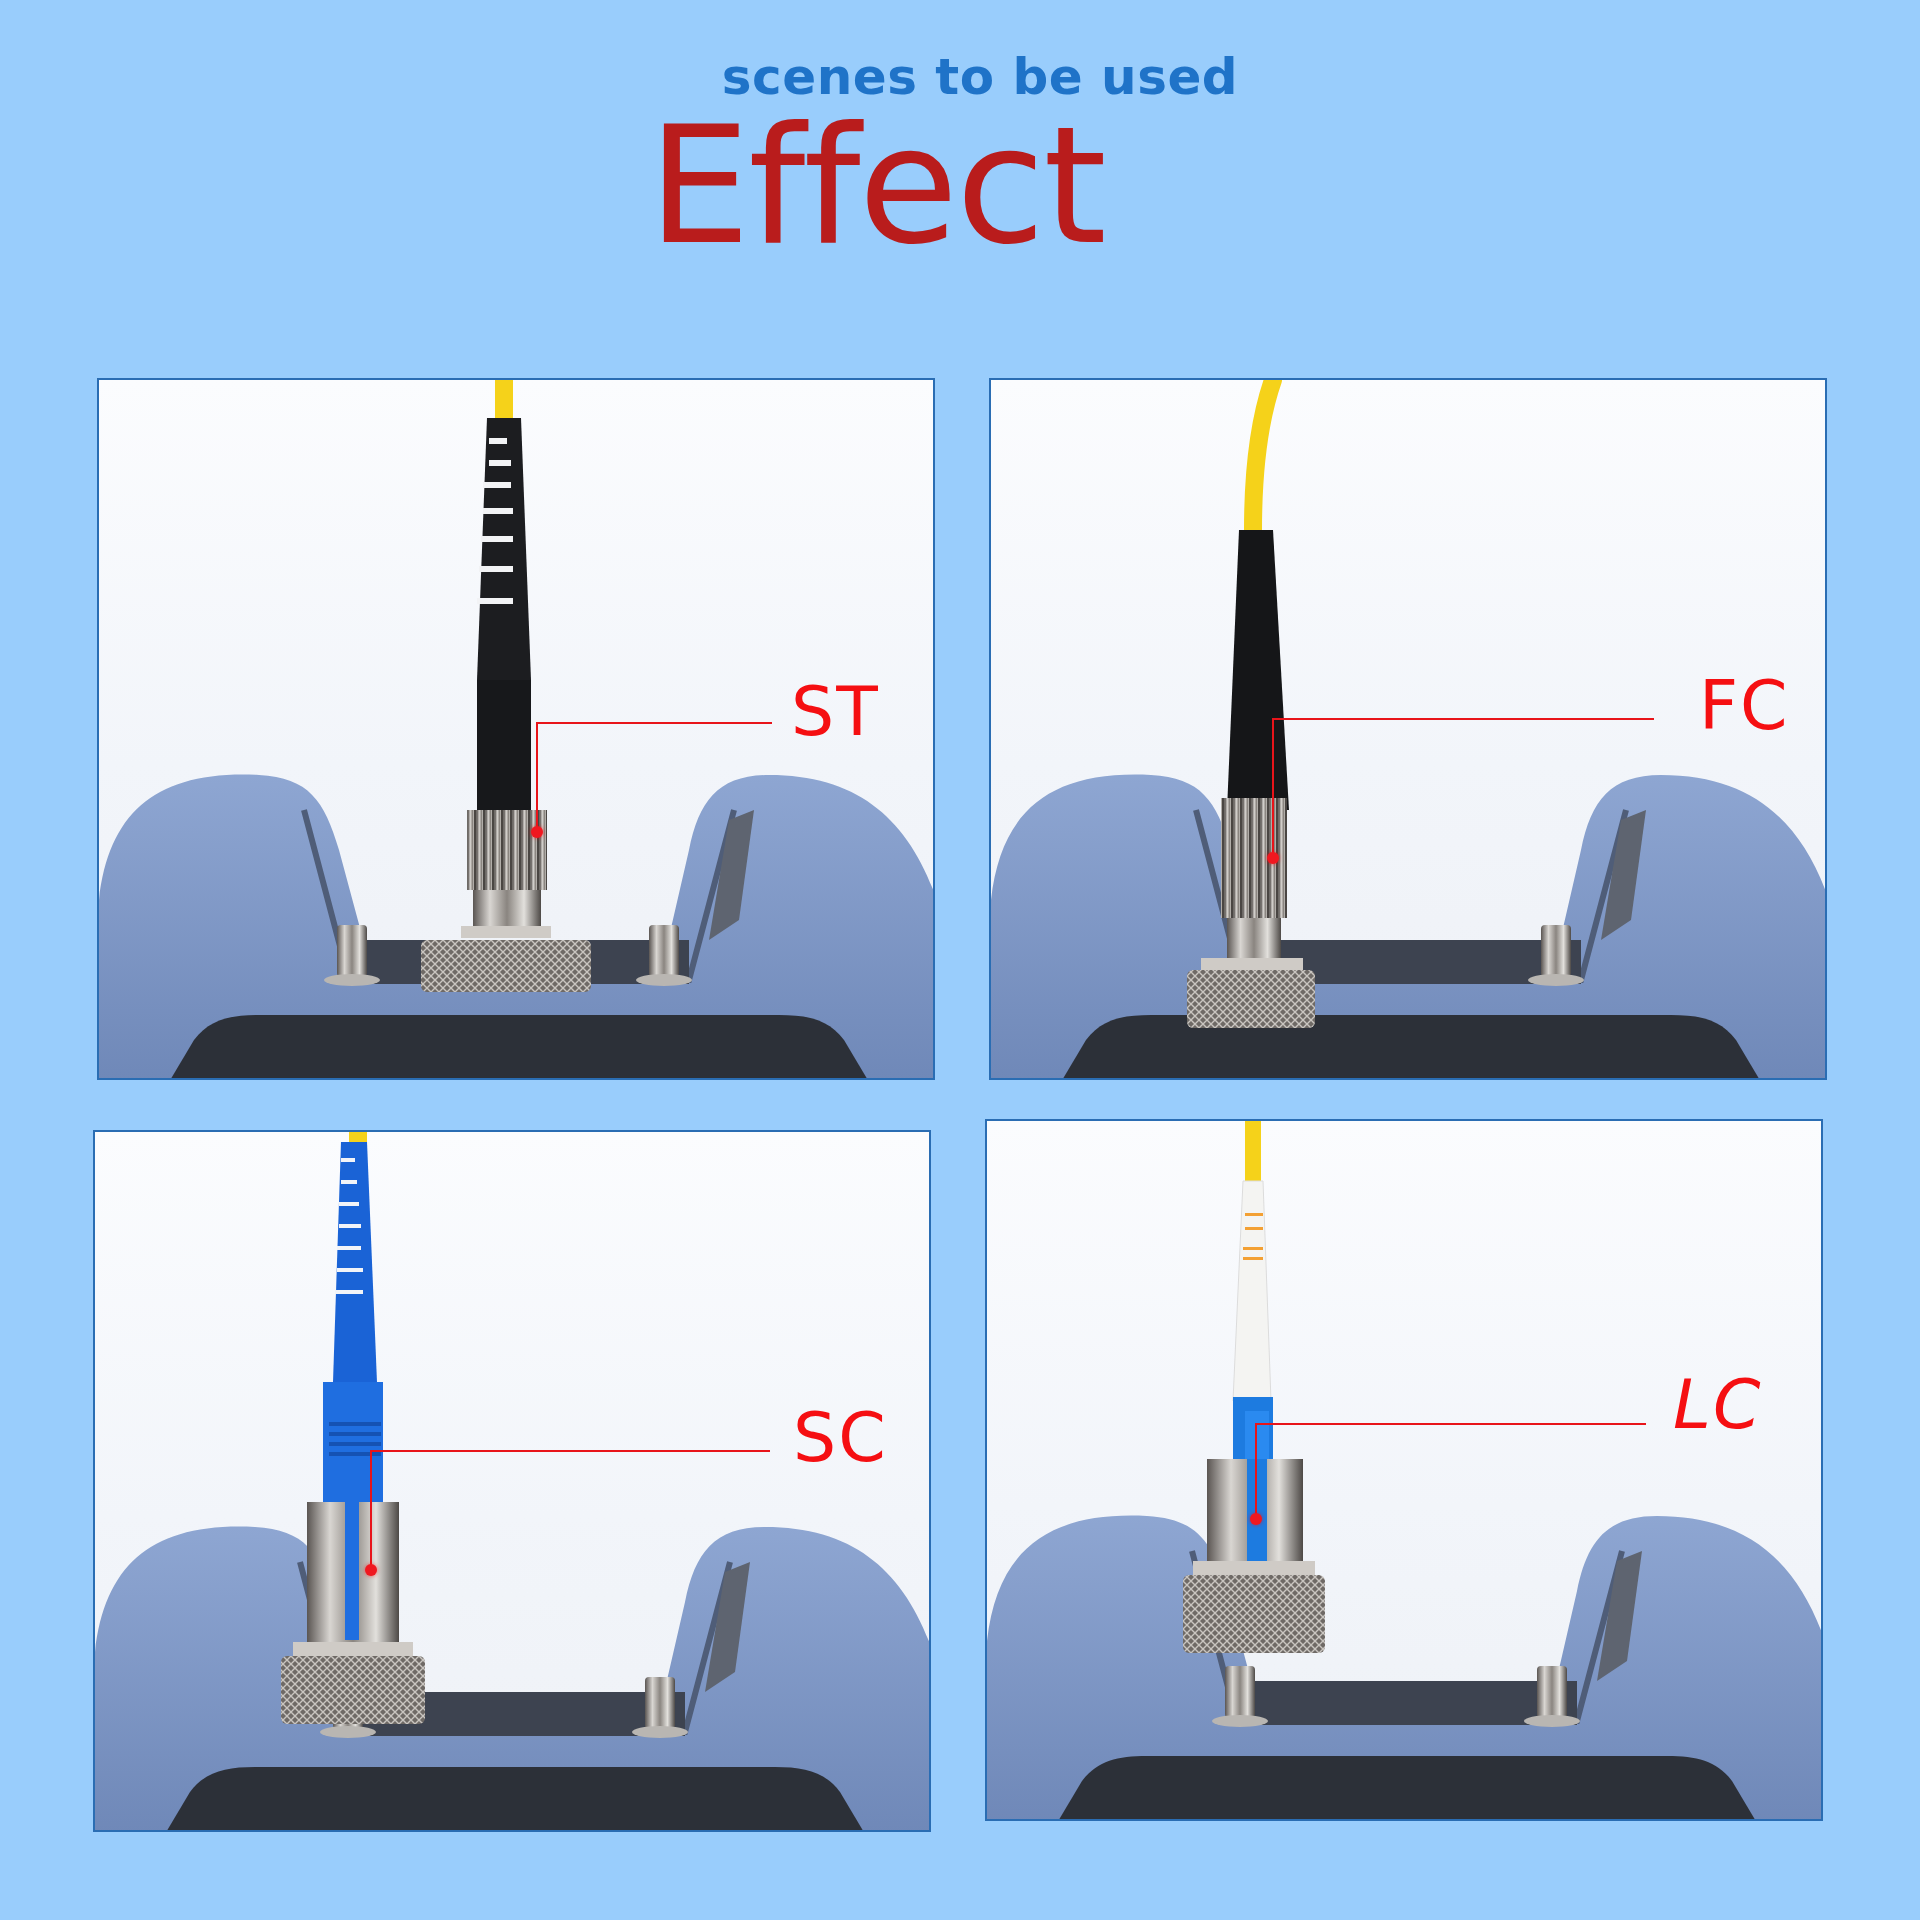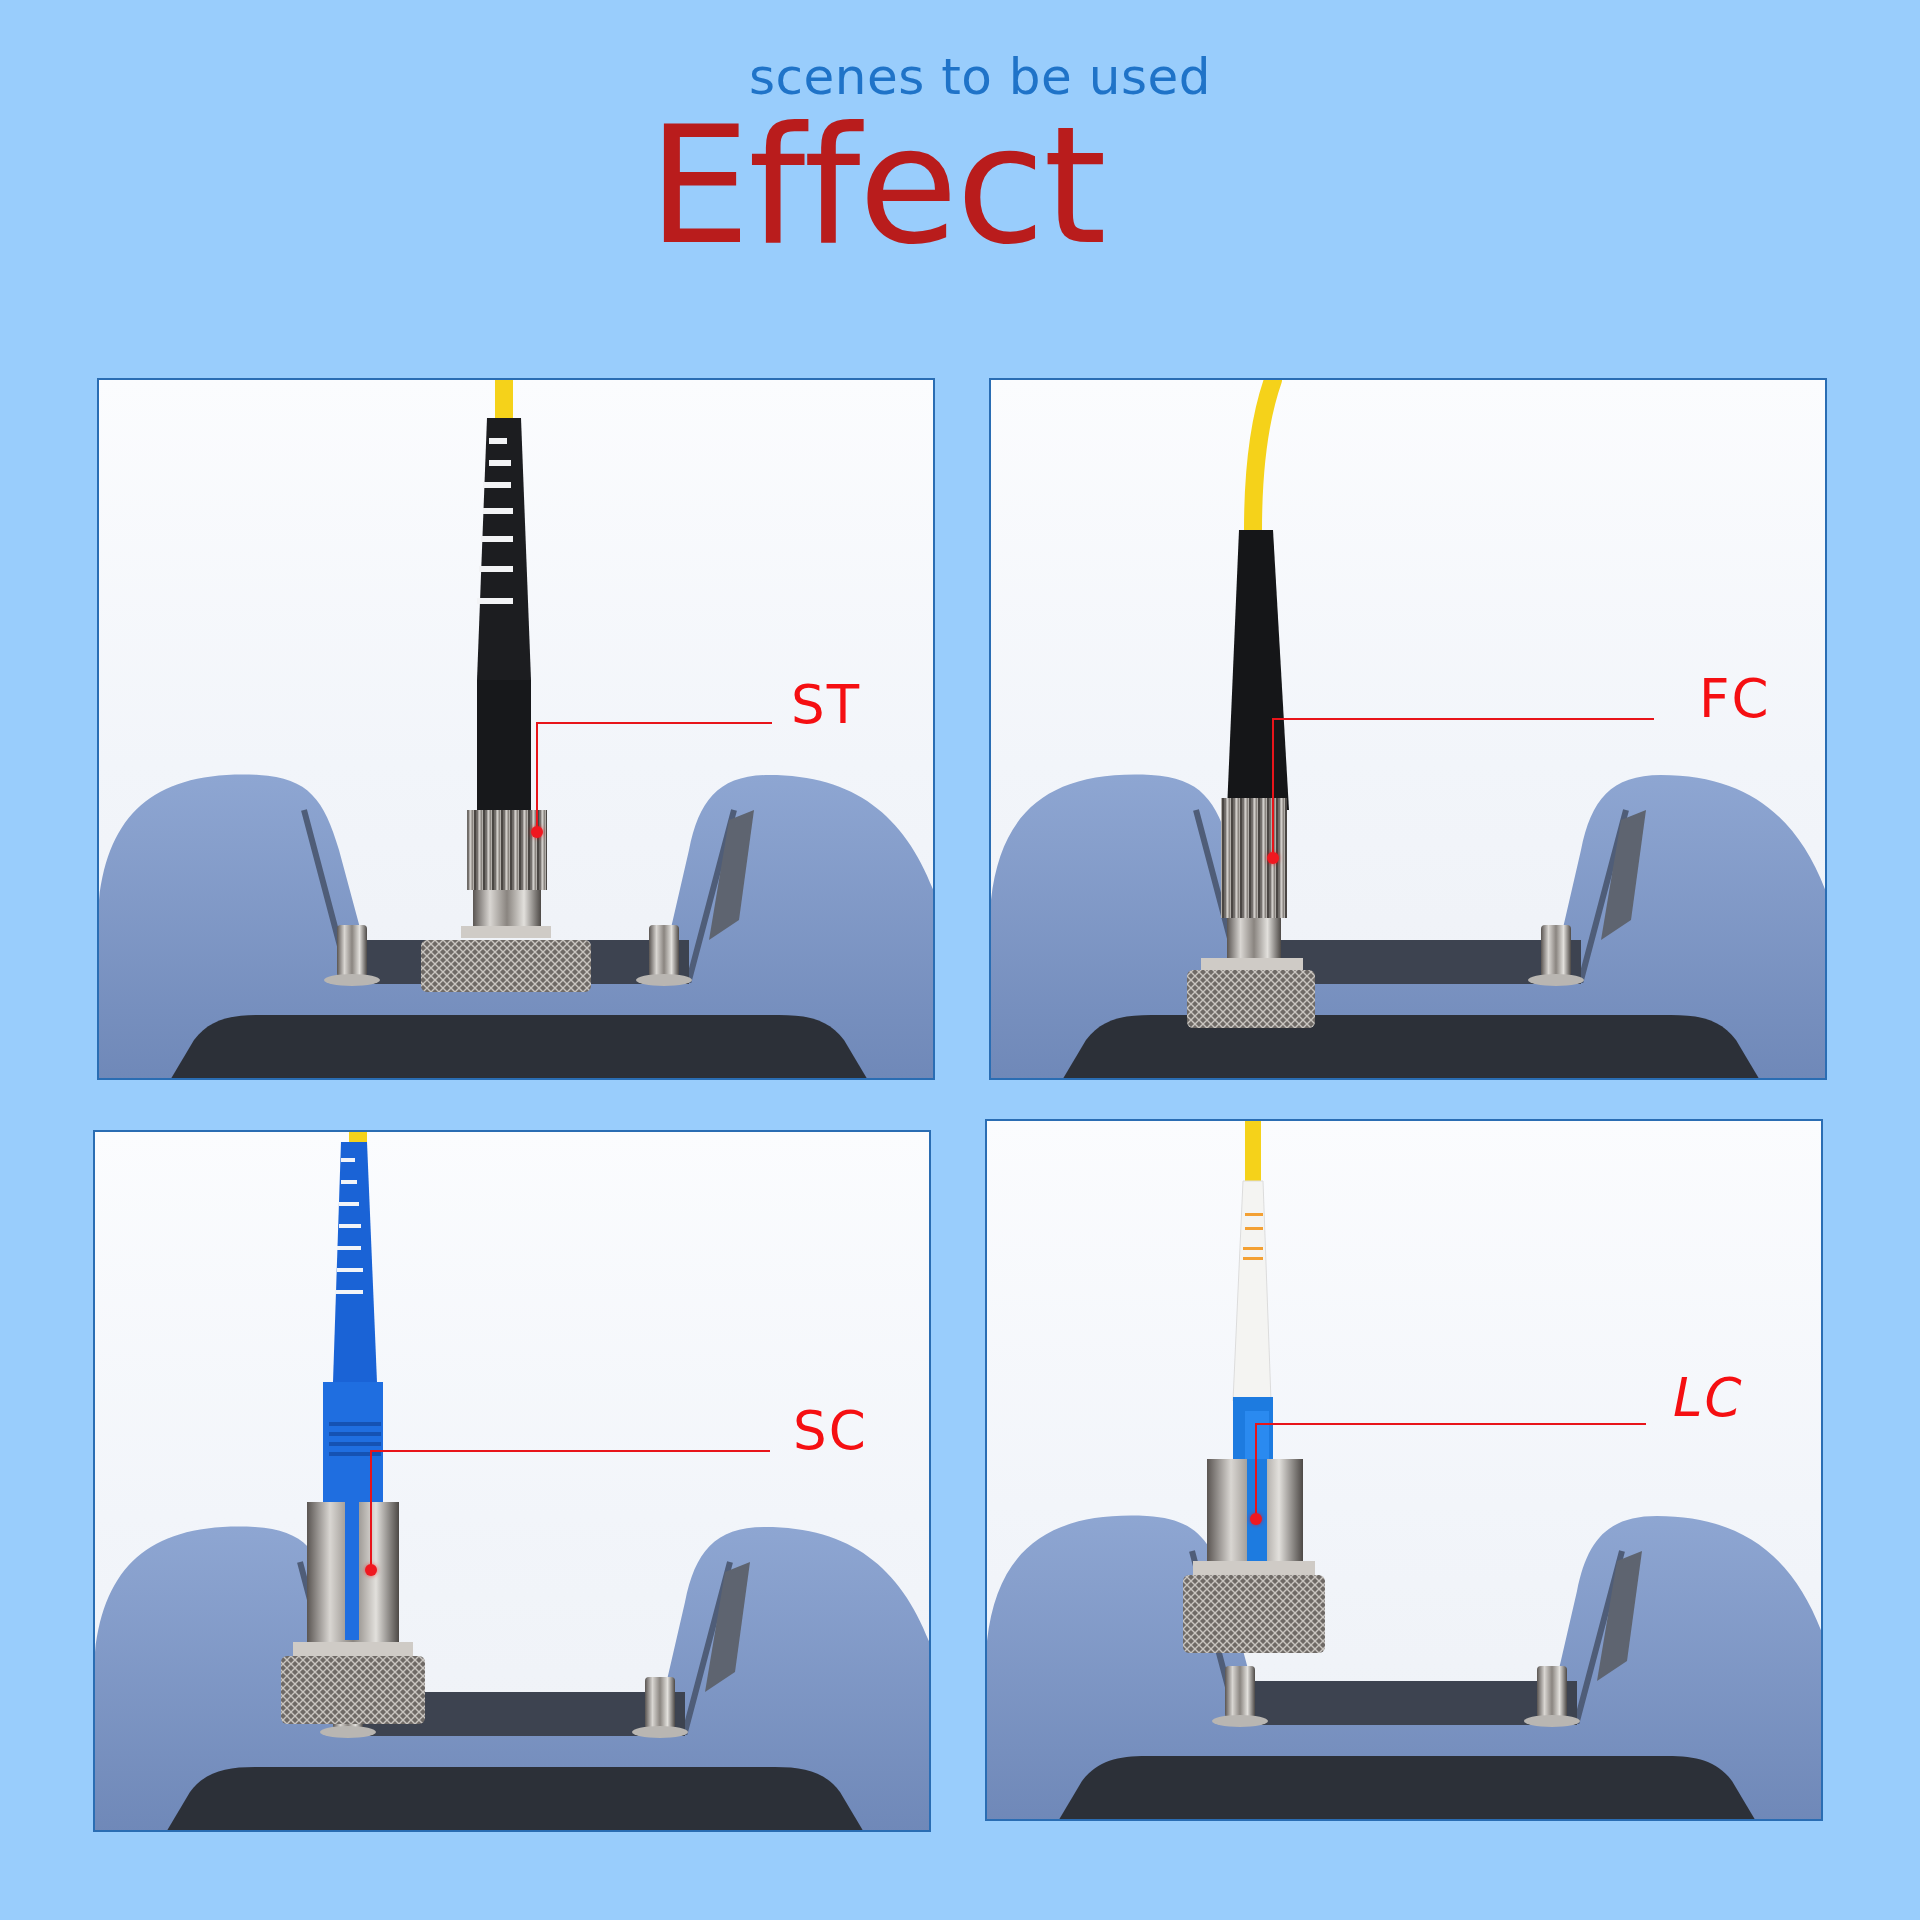--- a/index.html
+++ b/index.html
@@ -9,21 +9,21 @@
     font-family: "DejaVu Sans", sans-serif;
     position: relative;
   }
   .subtitle {
     position: absolute;
     left: 0; width: 1920px;
     top: 48px;
     text-align: center;
     padding-left: 40px;
     font-size: 50px;
-    font-weight: normal;
+    font-weight: bold;
     letter-spacing: 0.5px;
     color: #1f73c8;
   }
   .headline {
     position: absolute;
     left: 648px;
     top: 105px;
     font-size: 162px;
     line-height: 1;
     color: #b91c1c;
@@ -33,21 +33,21 @@
     position: absolute;
     width: 838px;
     height: 702px;
     background: linear-gradient(180deg, #fbfcfe 0%, #f2f5fa 55%, #eef1f6 100%);
     border: 2px solid #2a6db3;
     overflow: hidden;
   }
   .panel svg { position: absolute; left: 0; top: 0; }
   .label {
     position: absolute;
-    font-size: 53px;
+    font-size: 68px;
     color: #f50f12;
     line-height: 1;
     letter-spacing: 2px;
   }
   .leader-h { position: absolute; height: 2px; background: #e8141a; }
   .leader-v { position: absolute; width: 2px; background: #e8141a; }
   .leader-dot {
     position: absolute; width: 12px; height: 12px; border-radius: 50%;
     background: #f01820; box-shadow: 0 0 4px rgba(255,0,0,0.6);
   }

